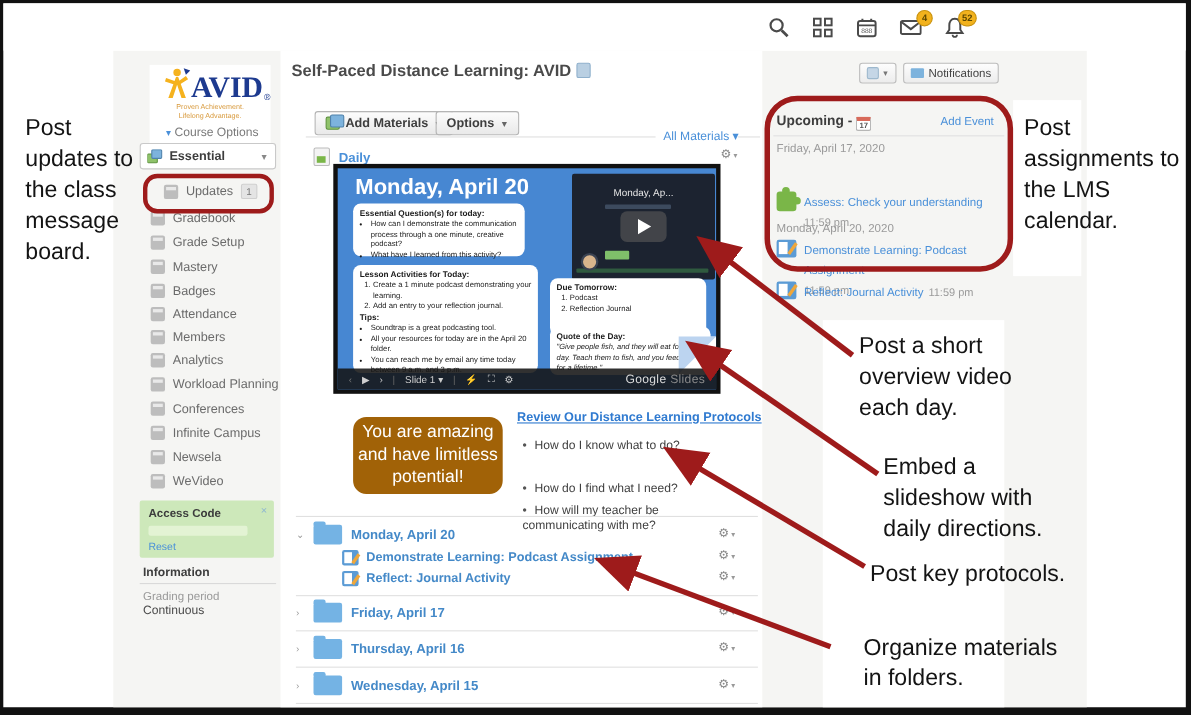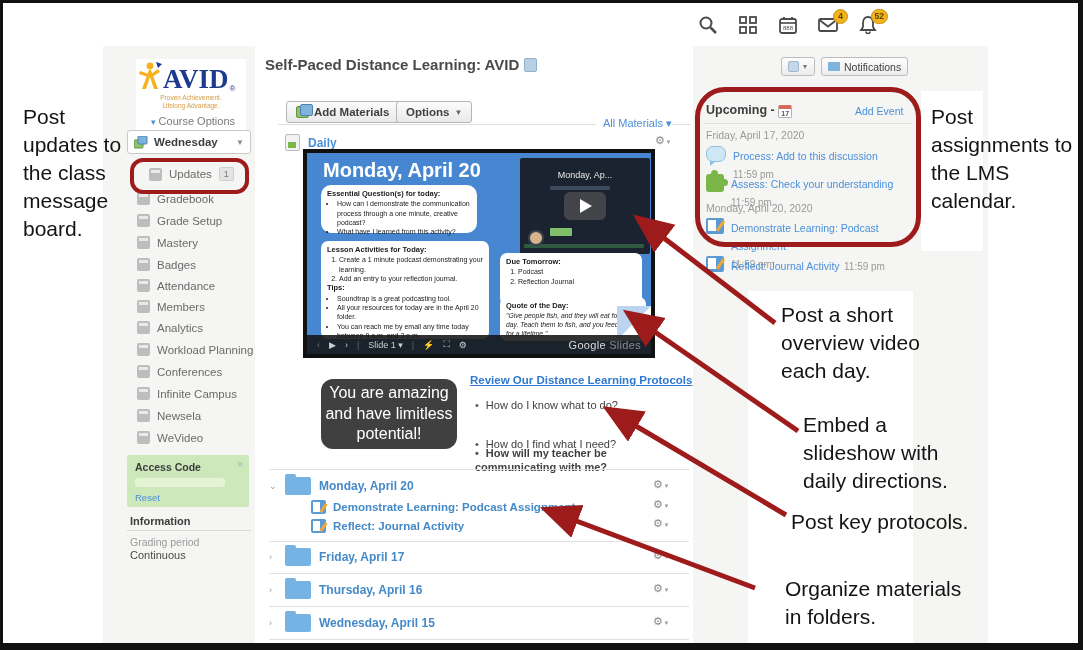--- a/index.html
+++ b/index.html
@@ -18,21 +18,21 @@
   .badge { position:absolute; top:-6px; right:-10px; min-width:15px; height:15px; padding:0 3px;
            background:#f2b21d; border:1px solid #c9920d; border-radius:8px; color:#5d4700;
            font-size:8.5px; font-weight:bold; line-height:13px; text-align:center; }
 
   
   .page { position:absolute; left:100px; top:43px; width:885px; height:604px; background:#f5f5f3; }
   .white-patch { position:absolute; background:#fff; }
 
   
   .logo-card { position:absolute; left:133px; top:56px; width:110px; height:72px; background:#fff; text-align:center; padding-top:2px; }
-  .logo-row { display:flex; align-items:flex-end; justify-content:flex-start; gap:1px; }
+  .logo-row { display:flex; align-items:flex-end; justify-content:flex-end; gap:1px; }
   .avid-word { font-family:"Liberation Serif", serif; font-weight:bold; color:#1d3a8f; font-size:27px; line-height:1; }
   .avid-reg { font-size:8px; color:#1d3a8f; vertical-align:top; }
   .tagline { font-size:6.5px; color:#d89a3d; line-height:1.25; margin-top:1px; }
   .course-options { position:absolute; left:148px; top:112px; font-size:11px; color:#7a7a7a; cursor:pointer; }
   .course-options .caret { color:#4a90d9; font-size:9px; }
   .materials-box { position:absolute; left:124px; top:127px; width:124px; height:24px; background:#fff;
                    border:1px solid #c9c9c9; border-radius:3px; display:flex; align-items:center; padding:0 6px; cursor:pointer; }
   .materials-box .lbl { font-size:11.5px; font-weight:bold; color:#3d3d3d; margin-left:6px; flex:1; }
   .materials-box .caret { font-size:8px; color:#888; }
   .side-item { position:absolute; left:134px; display:flex; align-items:center; gap:7px; cursor:pointer; }
@@ -76,42 +76,42 @@
   .gear::after { content:" ▾"; font-size:7px; color:#999; }
 
   
   .slide-frame { position:absolute; left:300px; top:146px; width:352px; height:209px; background:#111; padding:4px; }
   .slide { position:relative; width:100%; height:100%; background:#4787d2; overflow:hidden; }
   .slide-title { position:absolute; left:16px; top:6px; color:#fff; font-weight:bold; font-size:20px; }
   .sbox { position:absolute; background:#fff; border-radius:7px; padding:4px 6px; font-size:7px; color:#1a1a1a; line-height:1.35; }
   .sbox b { font-size:7.5px; }
   .sbox ul { margin-left:10px; }
   .sbox ol { margin-left:12px; }
-  .sbox-eq { left:14px; top:32px; width:156px; height:48px;border-radius:10px; }
+  .sbox-eq { left:14px; top:32px; width:156px; height:48px; }
   .sbox-lesson { left:14px; top:88px; width:168px; height:98px; }
   .sbox-due { left:193px; top:100px; width:142px; height:52px; }
   .sbox-quote { left:193px; top:144px; width:146px; height:44px; }
   .quote-text { font-style:italic; font-size:6.8px; }
   .video-thumb { position:absolute; left:213px; top:5px; width:130px; height:96px; background:#1c2330; border-radius:2px; overflow:hidden; }
   .vt-title { position:absolute; left:0; right:0; top:12px; text-align:center; color:#e8e8e8; font-size:9px; }
   .vt-play { position:absolute; left:44px; top:34px; width:42px; height:28px; background:#555a; border-radius:6px; }
   .vt-play::after { content:""; position:absolute; left:16px; top:7px; border-left:12px solid #fff; border-top:7px solid transparent; border-bottom:7px solid transparent; }
   .vt-avatar { position:absolute; left:8px; top:72px; width:16px; height:16px; border-radius:50%; background:#d8b48c; border:2px solid #3a4252; }
   .vt-strip { position:absolute; left:30px; width:60px; height:4px; background:#3c4a5e; border-radius:1px; }
   .vt-green { position:absolute; left:30px; top:70px; width:22px; height:8px; background:#7fbf6a; border-radius:1px; }
   .slide-fold { position:absolute; right:0; bottom:14px; width:34px; height:34px; background:#fff; }
   .slide-fold::before { content:""; position:absolute; left:0; top:0; border-right:34px solid transparent; border-top:34px solid #bcd4f0; }
   .slide-bar { position:absolute; left:0; right:0; bottom:0; height:19px; background:rgba(20,20,20,.88);
                display:flex; align-items:center; color:#cfcfcf; font-size:9px; gap:9px; padding:0 10px; }
   .slide-bar .sep { color:#666; }
   .slide-bar .brand { margin-left:auto; font-size:11px; color:#dcdcdc; letter-spacing:.3px; }
   .slide-bar .brand span { color:#8a8a8a; }
 
   
-  .bubble { position:absolute; left:318px; top:376px; width:136px; height:70px; background:#404040; border-radius:12px;
+  .bubble { position:absolute; left:318px; top:376px; width:136px; height:70px; background:#a16207; border-radius:12px;
             color:#fff; font-size:16px; line-height:1.3; display:flex; align-items:center; justify-content:center; text-align:center; padding:4px; }
   .protocols-link { position:absolute; left:467px; top:371px; font-size:11.5px; font-weight:bold; color:#2f7ad0; text-decoration:underline; cursor:pointer; }
   .proto-bullet { position:absolute; left:472px; font-size:11px; color:#3f3f3f; width:160px; line-height:1.3; }
   .proto-bullet::before { content:"•"; margin-right:7px; color:#555; }
 
   
   .folder-row { position:absolute; left:266px; display:flex; align-items:center; gap:8px; cursor:pointer; }
   .chev { font-size:9px; color:#9a9a9a; width:8px; }
   .folder-ic { width:26px; height:18px; background:#74b3e4; border-radius:2px; position:relative; }
   .folder-ic::before { content:""; position:absolute; left:0; top:-3px; width:11px; height:4px; background:#74b3e4; border-radius:2px 2px 0 0; }
@@ -219,21 +219,21 @@
   <div class="course-options">
     <span class="caret">▾</span>
     <span>Course Options</span>
   </div>
 
   <div class="materials-box">
     <svg width="14" height="13" viewBox="0 0 14 13">
       <rect x="0" y="4" width="9" height="8" rx="1" fill="#8fc26a" stroke="#5f9440"></rect>
       <rect x="4" y="0" width="9" height="8" rx="1" fill="#7db3dd" stroke="#4f82ab"></rect>
     </svg>
-    <span class="lbl">Wednesday</span>
+    <span class="lbl">Essential</span>
     <span class="caret">▼</span>
   </div>
 
   <div class="side-item" style="top:164px; left:146px;">
     <span class="glyph"></span>
     <span class="txt">Updates</span>
     <span class="count-badge">1</span>
   </div>
   <div class="side-item" style="top:189px;">
       <span class="glyph"></span>
@@ -393,21 +393,21 @@
       </div>
     </div>
   </div>
 
   <div class="bubble">
       <span>You are amazing and have limitless potential!</span>
     </div>
   <div class="protocols-link">Review Our Distance Learning Protocols</div>
   <div class="proto-bullet" style="top:395px;">How do I know what to do?</div>
   <div class="proto-bullet" style="top:434px;">How do I find what I need?</div>
-  <div class="proto-bullet" style="top:443px; width:150px;font-weight:bold;">How will my teacher be communicating with me?</div>
+  <div class="proto-bullet" style="top:454px; width:150px;">How will my teacher be communicating with me?</div>
 
   <div class="rule" style="left:266px; top:466px; width:420px;"></div>
   <div class="folder-row" style="top:474px;">
     <span class="chev">⌄</span>
     <span class="folder-ic"></span>
     <span class="folder-link">Monday, April 20</span>
   </div>
   <div class="gear" style="left:650px; top:475px;">⚙</div>
   <div class="assign-row" style="top:497px;">
     <span class="assign-ic"></span>
@@ -446,24 +446,20 @@
   <div class="rule" style="left:266px; top:636px; width:420px;"></div>
 
   <div class="up-title">
     <span>Upcoming -</span>
     <span class="cal-mini">17</span>
   </div>
   <div class="add-event">Add Event</div>
   <div class="rule" style="left:700px; top:120px; width:210px;"></div>
 
   <div class="up-date" style="top:126px;">Friday, April 17, 2020</div>
-  <div class="up-item" style="top:143px;">
-    <span class="disc-ic"></span>
-    <span><span class="t">Process: Add to this discussion</span> <span class="tm">11:59 pm</span></span>
-  </div>
   <div class="up-item" style="top:171px;">
     <span class="puzzle-ic"></span>
     <span><span class="t">Assess: Check your understanding</span> <span class="tm">11:59 pm</span></span>
   </div>
   <div class="up-date" style="top:199px;">Monday, April 20, 2020</div>
   <div class="up-item" style="top:215px;">
     <span class="assign-ic2"></span>
     <span><span class="t">Demonstrate Learning: Podcast Assignment</span><br><span class="tm">11:59 pm</span></span>
   </div>
   <div class="up-item" style="top:253px;">

